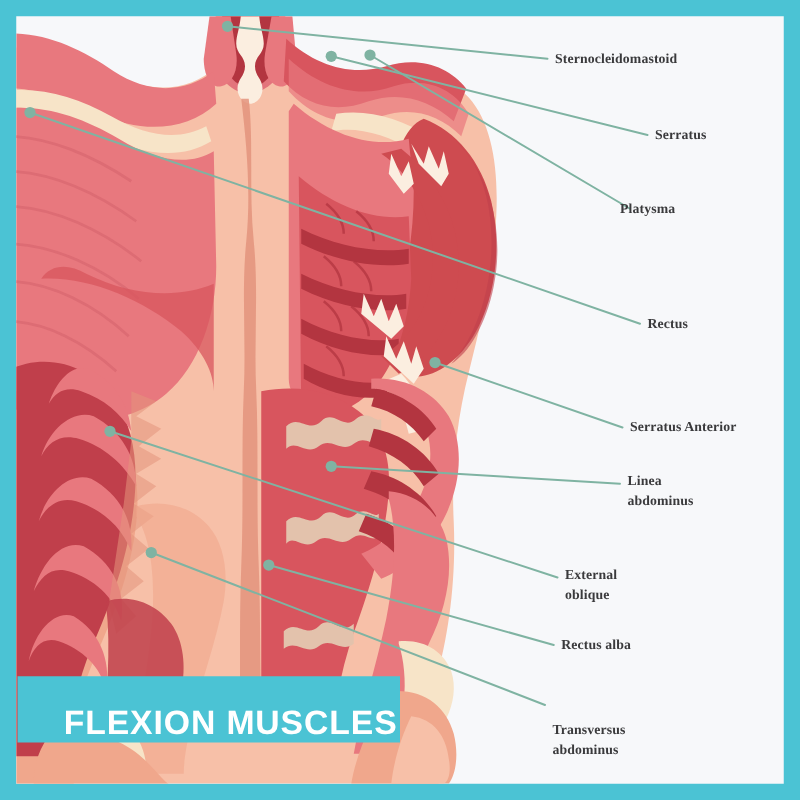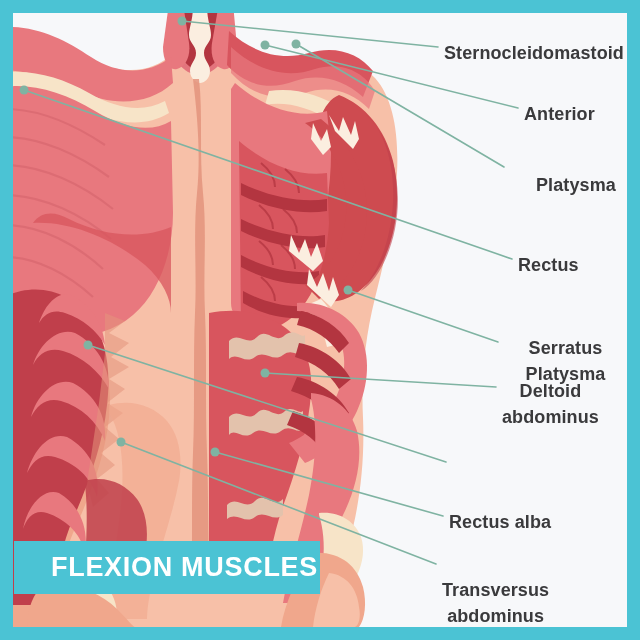--- a/index.html
+++ b/index.html
@@ -29,37 +29,36 @@
     overflow: hidden;
   }
   #anatomy-svg {
     position: absolute;
     left: 0;
     top: 0;
   }
   .label {
     position: absolute;
     color: #3A3A3C;
-    font-size: 18px;
+    font-size: 11px;
     font-weight: bold;
     line-height: 1.45;
     letter-spacing: 0.1px;
     white-space: pre-line;
-    font-family: Liberation Sans, sans-serif;
-    text-align: center;
+    font-family: Liberation Serif, serif;
   }
   #title-banner {
     position: absolute;
     left: 14px;
     top: 541px;
     width: 306px;
     height: 53px;
     background: #4BC3D4;
     display: flex;
-    align-items: center;
+    align-items: flex-end;
   }
   #title-text {
     color: #FFFFFF;
     font-size: 27px;
     font-weight: bold;
     letter-spacing: 0.7px;
     margin-left: 37px;
     font-family: "Liberation Sans", sans-serif;
   }
 </style>
@@ -273,31 +272,33 @@
           <circle cx="75" cy="332" r="4.5"></circle>
           <circle cx="202" cy="439" r="4.5"></circle>
           <circle cx="108" cy="429" r="4.5"></circle>
         </g>
 
       </g>
     </svg>
 
     <div class="label" style="left:431px; top:27px;">Sternocleidomastoid</div>
 
-    <div class="label" style="left:511px; top:88px;">Anterior</div>
-
-    <div class="label" style="left:523px; top:147px;margin-top:12px;">Platysma</div>
+    <div class="label" style="left:511px; top:88px;">Serratus</div>
+
+    <div class="label" style="left:483px; top:147px;">Platysma</div>
 
     <div class="label" style="left:505px; top:239px;">Rectus</div>
 
-    <div class="label" style="left:491px; top:322px;">Serratus Platysma</div>
-
-    <div class="label" style="left:489px; top:365px;">Deltoid
+    <div class="label" style="left:491px; top:322px;">Serratus Anterior</div>
+
+    <div class="label" style="left:489px; top:365px;">Linea
 abdominus</div>
 
+    <div class="label" style="left:439px; top:440px;">External
+oblique</div>
 
     <div class="label" style="left:436px; top:496px;">Rectus alba</div>
 
     <div class="label" style="left:429px; top:564px;">Transversus
 abdominus</div>
 
   </div>
 
   <div id="title-banner">
     <span id="title-text">FLEXION MUSCLES</span>

